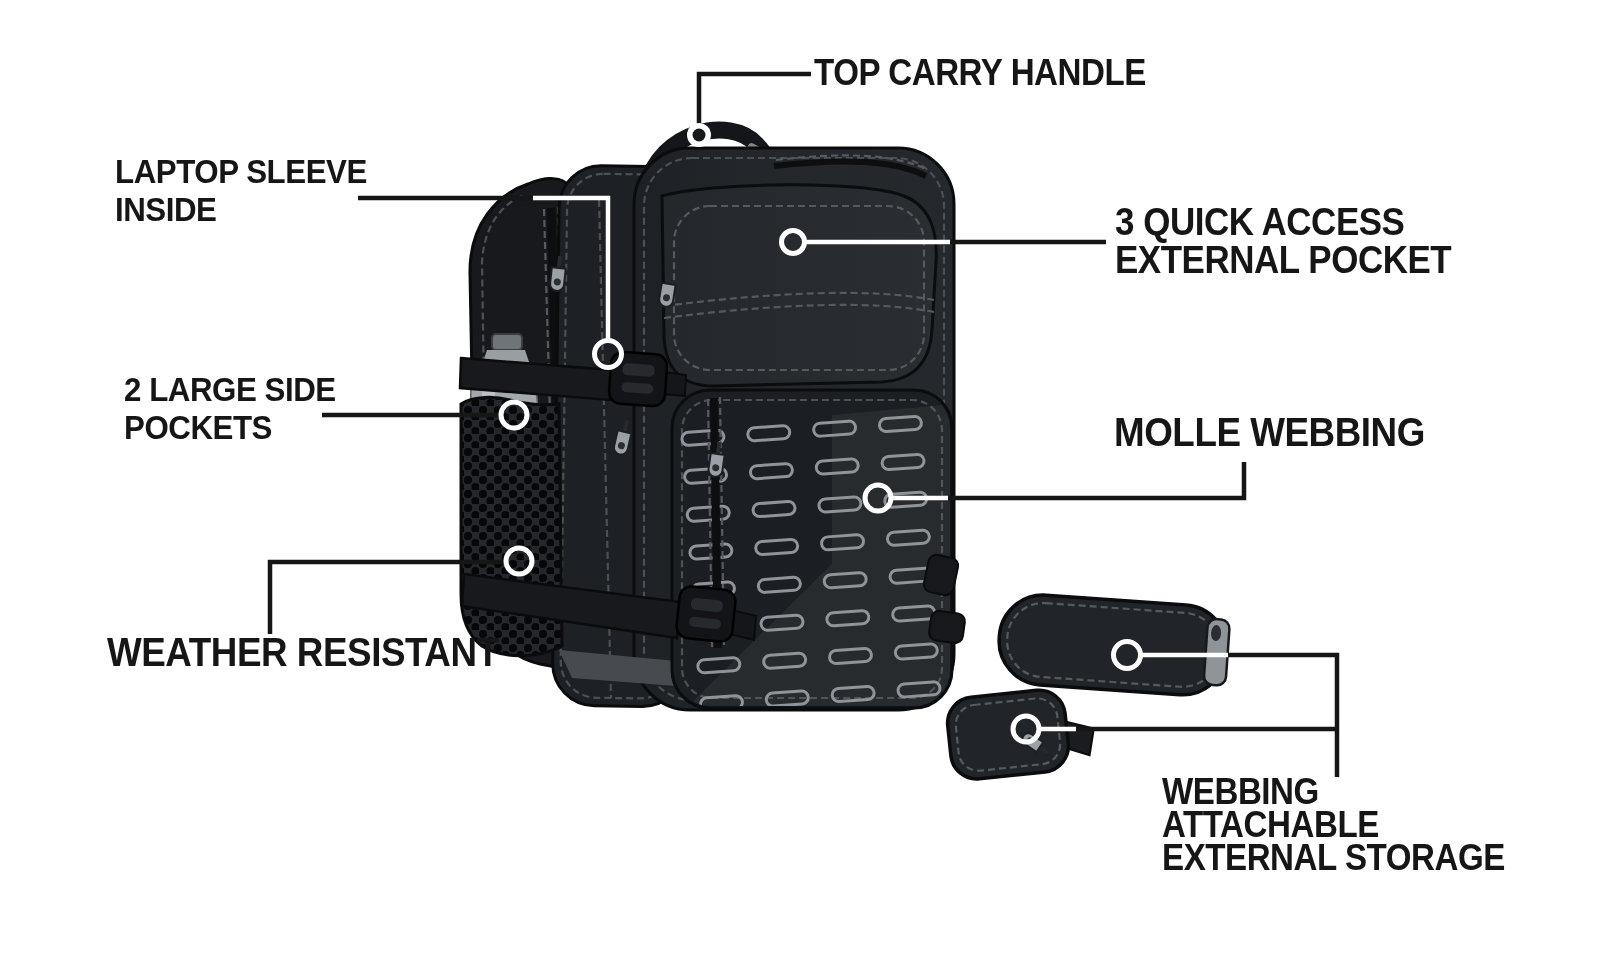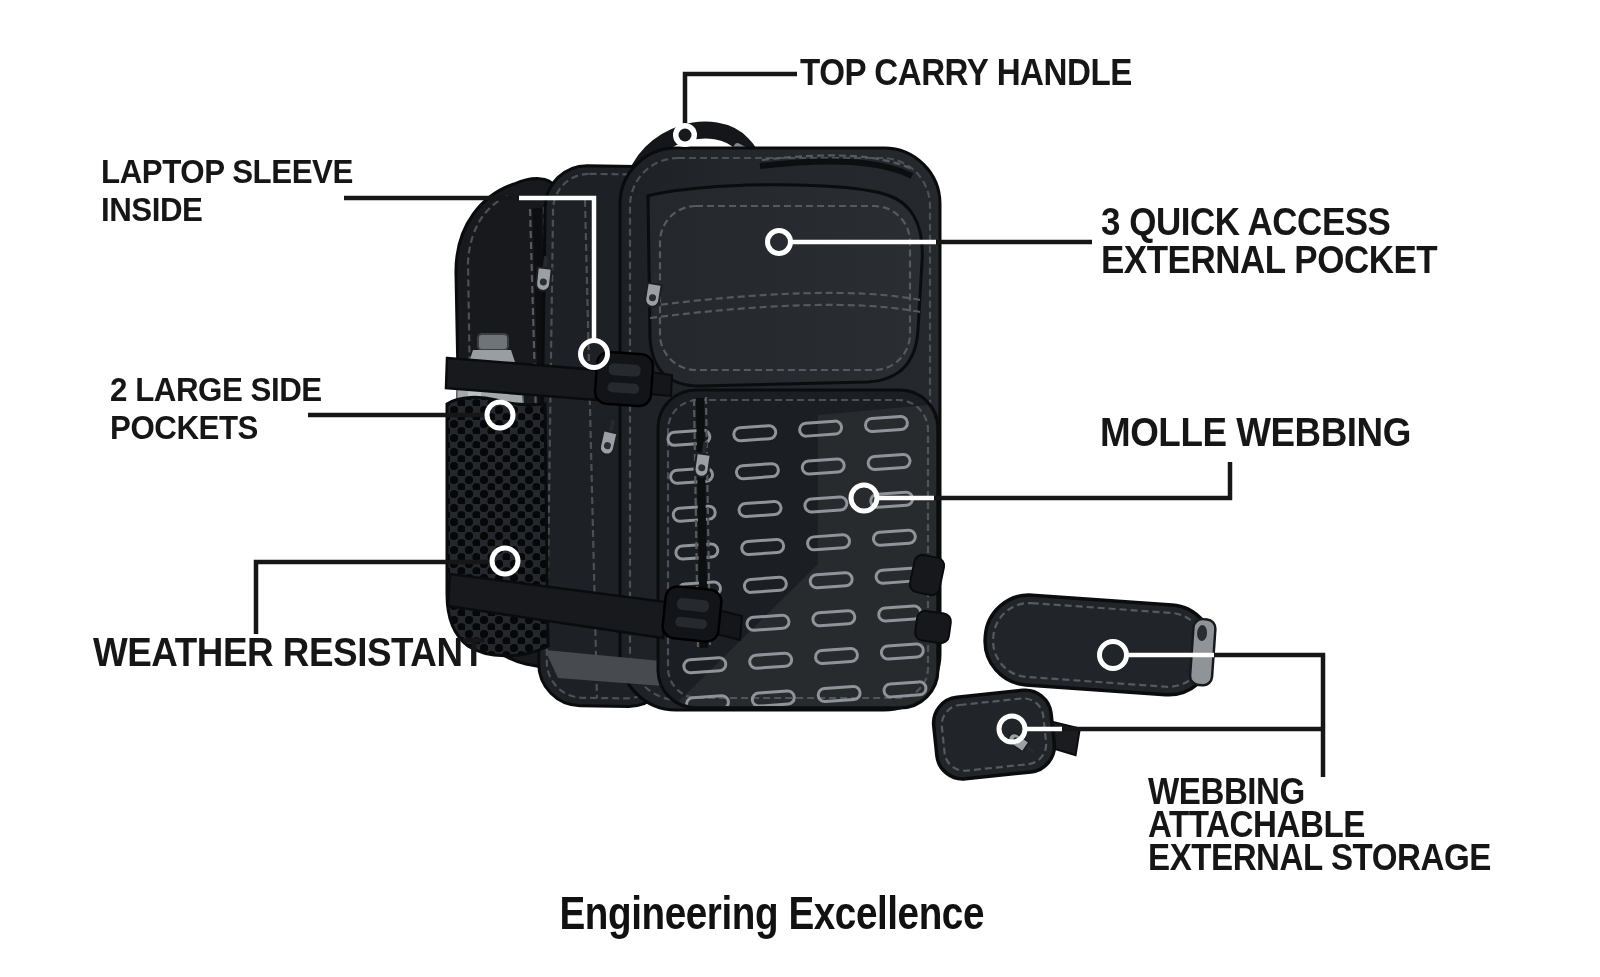--- a/index.html
+++ b/index.html
@@ -1,18 +1,18 @@
 <!DOCTYPE html>
 <html><head>
 <meta charset="utf-8">
 <style>
   html,body { margin:0; padding:0; background:#ffffff; }
   .canvas {
     position:relative; width:1544px; height:977px; background:#ffffff;
-    font-family:"Liberation Sans", sans-serif; overflow:hidden;
+    font-family:"Liberation Sans", sans-serif; overflow:hidden;margin-left:14px;
   }
   .diagram-svg { position:absolute; left:0; top:0; }
   .label {
     position:absolute; font-weight:700; color:#161616;
     white-space:pre-line; letter-spacing:-0.5px; line-height:38px;
     transform:scaleX(0.92); transform-origin:left top;
   }
   .fs34 { font-size:34px; }
   .fs36 { font-size:36px; }
   .fs38 { font-size:38px; }
@@ -244,17 +244,14 @@
   <div class="label fs34" style="left:110px; top:370px;">2 LARGE SIDE
 POCKETS</div>
 
   <div class="label fs40" style="left:1100px; top:413px;">MOLLE WEBBING</div>
 
   <div class="label fs40" style="left:93px; top:633px;">WEATHER RESISTANT</div>
 
   <div class="label fs36 lh33" style="left:1148px; top:775px;">WEBBING ATTACHABLE
 EXTERNAL STORAGE</div>
 
-  <div class="title-wrap">
-    <span class="title">Engineering Excellence</span>
-  </div>
 
 </div>
 
 </body></html>

